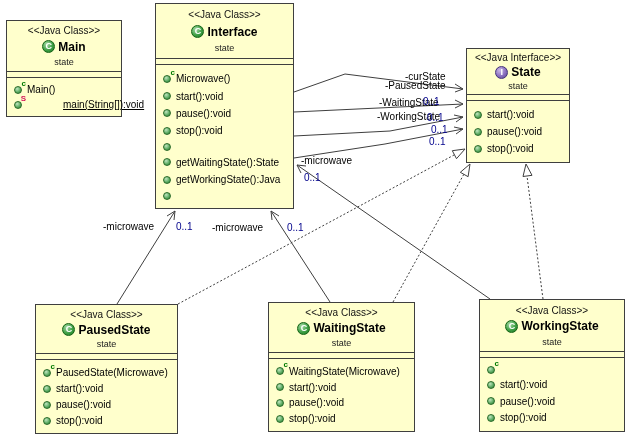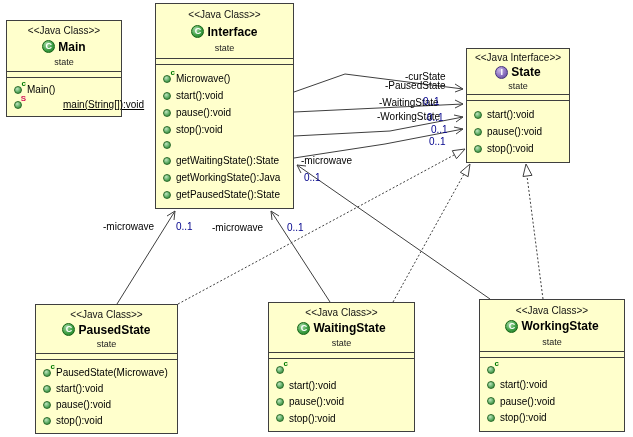--- a/index.html
+++ b/index.html
@@ -153,21 +153,20 @@
       <div class="mrow">
         <span class="mdot"></span>
         <span class="mlabel">getWaitingState():State</span>
       </div>
       <div class="mrow">
         <span class="mdot"></span>
         <span class="mlabel">getWorkingState():Java</span>
       </div>
       <div class="mrow">
         <span class="mdot"></span>
-        <span class="mlabel">getPausedState():State</span>
       </div>
     </div>
   </div>
 
   <div class="uml-box" style="left:466px;top:48px;width:104px;height:115px">
     <div class="hdr" style="height:45px">
       <div class="stereo">&lt;&lt;Java Interface&gt;&gt;</div>
       <div class="nameline">
         <span class="cicon purple">
             <span>I</span>
@@ -237,20 +236,21 @@
         <span class="cname">WaitingState</span>
       </div>
       <div class="pkg">state</div>
     </div>
     <div class="fields"></div>
     <div class="methods">
       <div class="mrow">
         <span class="mdot">
             <sup class="tag-c">c</sup>
           </span>
+        <span class="mlabel">WaitingState(Microwave)</span>
       </div>
       <div class="mrow">
         <span class="mdot"></span>
         <span class="mlabel">start():void</span>
       </div>
       <div class="mrow">
         <span class="mdot"></span>
         <span class="mlabel">pause():void</span>
       </div>
       <div class="mrow">

